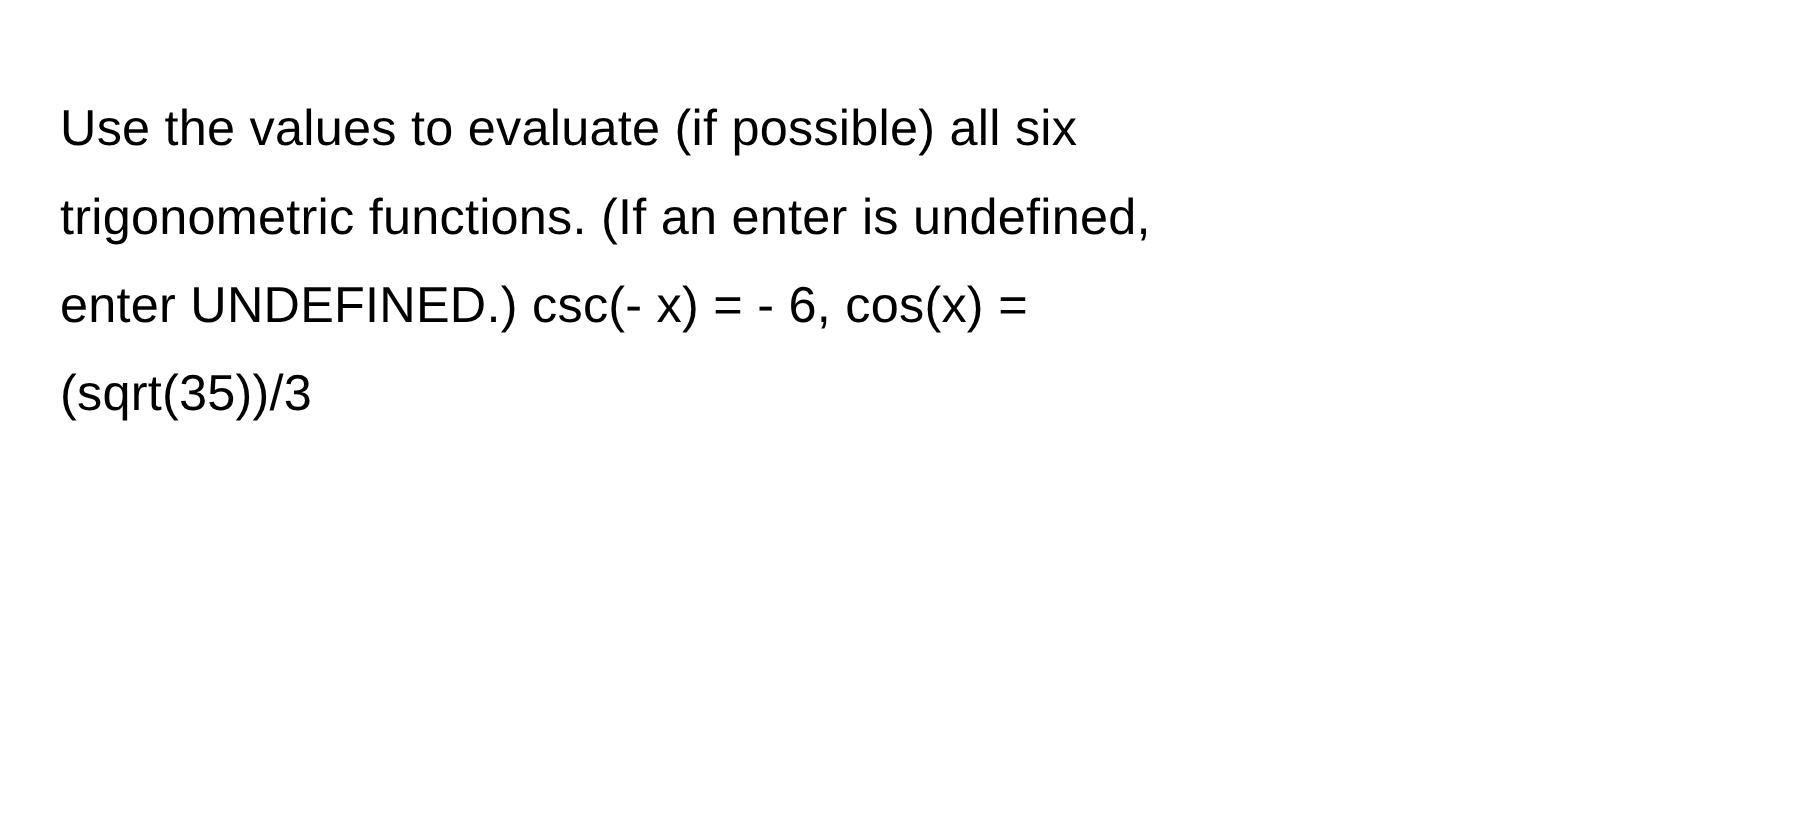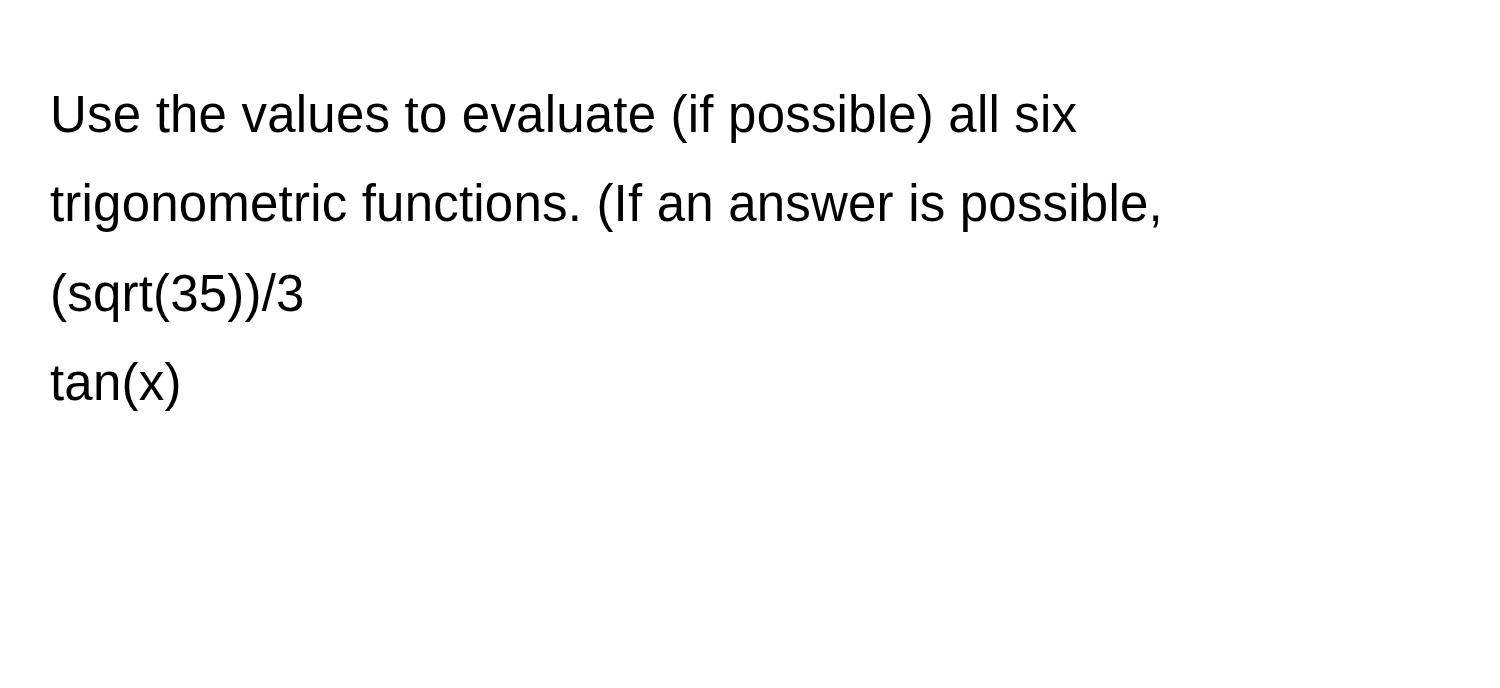--- a/index.html
+++ b/index.html
@@ -8,31 +8,31 @@
       box-sizing: border-box;
     }
     body {
       width: 1500px;
       height: 688px;
       background: #ffffff;
       font-family: -apple-system, BlinkMacSystemFont, "Segoe UI", Helvetica, Arial, sans-serif;
       padding: 70px 50px 0 50px;
     }
     .question-text {
-      font-size: 51px;
+      font-size: 42px;
       line-height: 1.75;
       color: #000000;
       font-weight: 400;
       letter-spacing: 0.2px;
     }
     .line {
       display: block;
     }
   </style>
 </head>
 <body>
 
 <div class="question-text">
   <span class="line">Use the values to evaluate (if possible) all six</span>
-  <span class="line">trigonometric functions. (If an answer is possible,</span>
+  <span class="line">trigonometric functions. (If an enter is undefined,</span>
+  <span class="line">enter UNDEFINED.) csc(- x) = - 6, cos(x) =</span>
   <span class="line">(sqrt(35))/3</span>
-  <span class="line">tan(x)</span>
 </div>
 
 </body></html>

